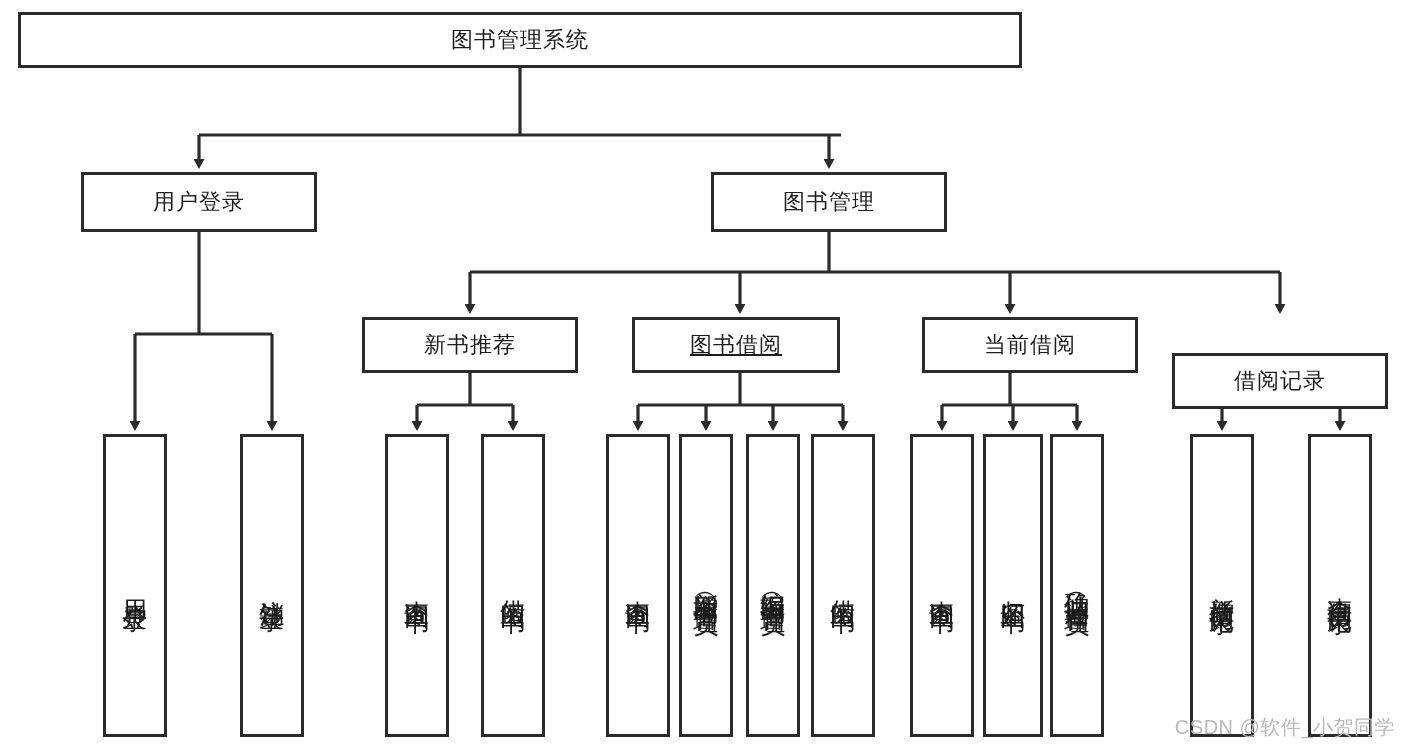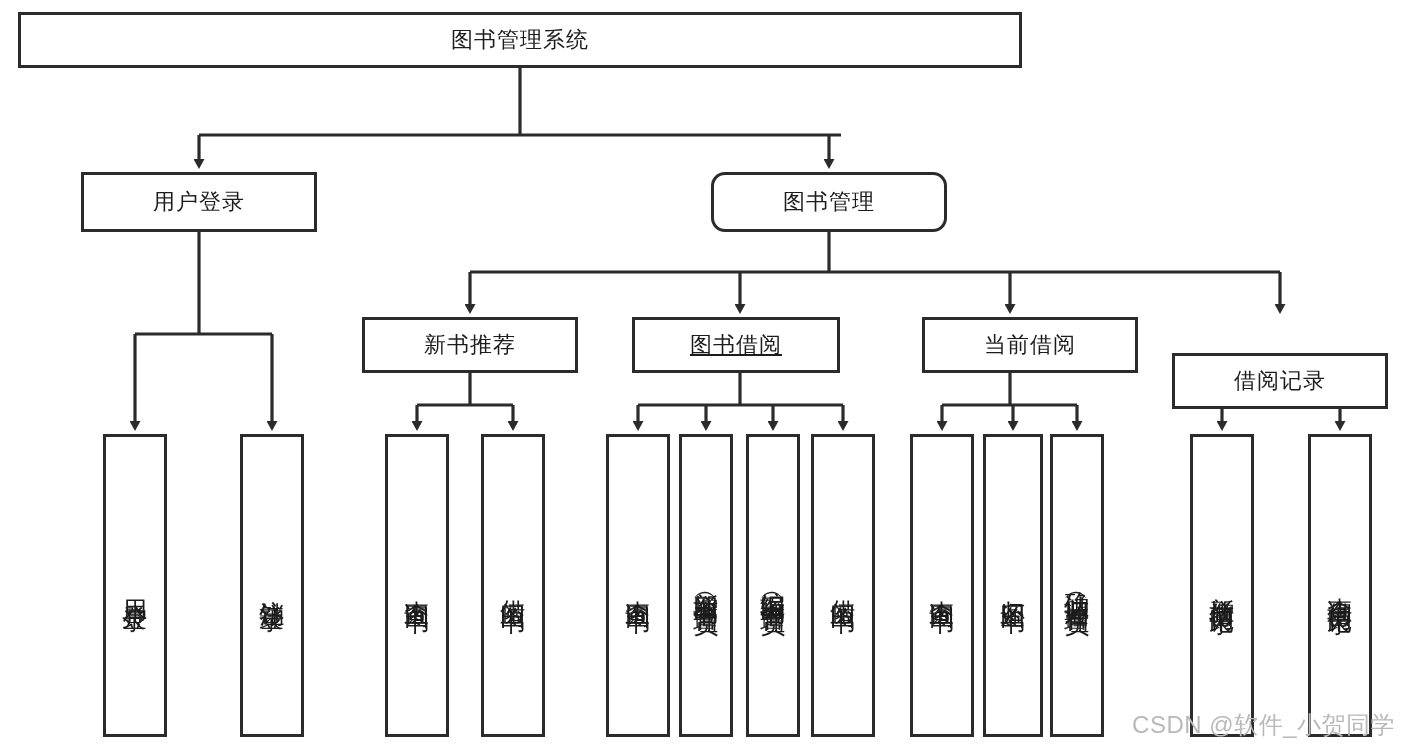--- a/index.html
+++ b/index.html
@@ -51,21 +51,21 @@
   }
   .node.vert .lbl {
     writing-mode: vertical-rl;
     text-orientation: upright;
     display: block;
   }
   #watermark {
     position: absolute;
     right: 10px;
     bottom: 6px;
-    font-size: 24px;
+    font-size: 20px;
     color: #b9b9b9;
     letter-spacing: 0.5px;
     white-space: nowrap;
   }
 </style>
 </head>
 <body>
 
 <div id="canvas">
 
@@ -120,21 +120,21 @@
     </g>
   </svg>
 
   <div class="node horiz" style="left: 18px; top: 12px; width: 1004px; height: 56px;">
     <span class="lbl">图书管理系统</span>
   </div>
 
   <div class="node horiz" style="left: 81px; top: 172px; width: 236px; height: 60px;">
     <span class="lbl">用户登录</span>
   </div>
-  <div class="node horiz" style="left: 711px; top: 172px; width: 236px; height: 60px; border-radius: 14px;">
+  <div class="node horiz" style="left: 711px; top: 172px; width: 236px; height: 60px;">
     <span class="lbl">图书管理</span>
   </div>
 
   <div class="node horiz" style="left: 362px; top: 317px; width: 216px; height: 56px;">
     <span class="lbl">新书推荐</span>
   </div>
   <div class="node horiz" style="left: 632px; top: 317px; width: 208px; height: 56px; text-decoration: underline;">
     <span class="lbl">图书借阅</span>
   </div>
   <div class="node horiz" style="left: 902px; top: 317px; width: 216px; height: 56px; margin-left: 20px;">

